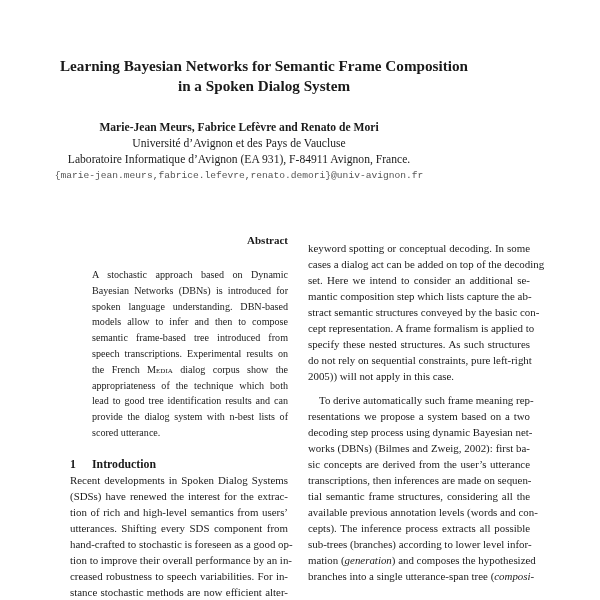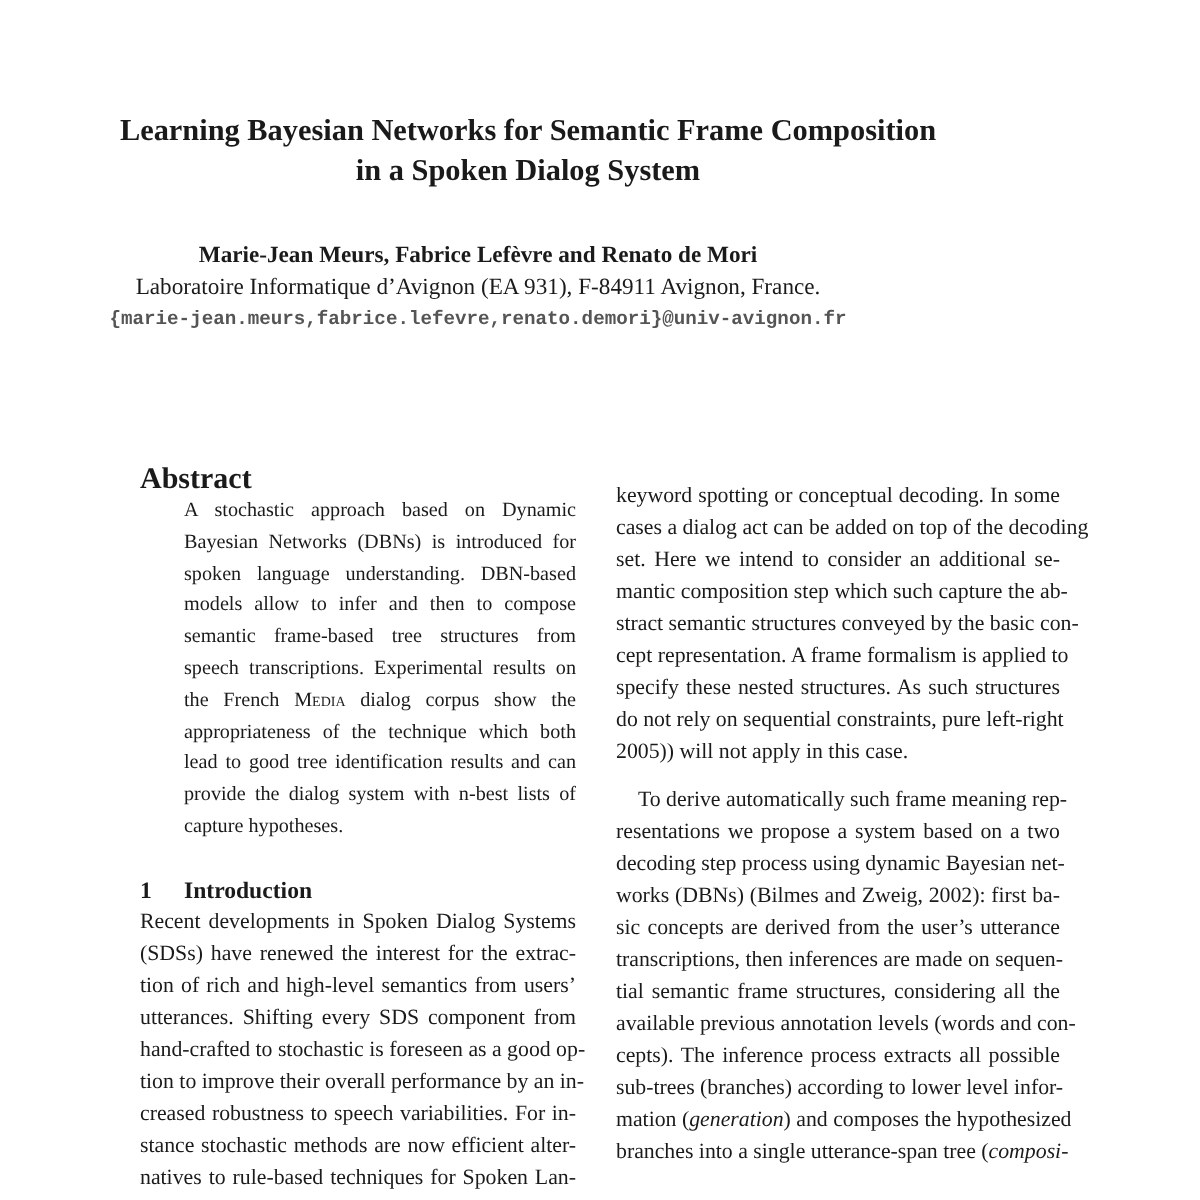--- a/index.html
+++ b/index.html
@@ -3,63 +3,64 @@
   <meta charset="utf-8">
   <style>
     html, body { margin: 0; padding: 0; background: #ffffff; }
     body { width: 600px; height: 600px; overflow: hidden; position: relative;
            font-family: "Liberation Serif", "DejaVu Serif", serif; color: #1a1a1a; }
     .title { position: absolute; top: 56px; left: 0; width: 528px; text-align: center;
              font-weight: bold; font-size: 15.2px; line-height: 20px; }
     .authors { position: absolute; top: 120px; left: 0; width: 478px; text-align: center;
                font-size: 11.6px; line-height: 16px; }
     .authors .names { font-weight: bold; }
-    .authors .email { font-family: "Liberation Mono", "DejaVu Sans Mono", monospace; font-size: 9.6px; color: #555; font-weight: bold; }
+    .authors .email { font-family: "Liberation Mono", "DejaVu Sans Mono", monospace; font-size: 9.6px; color: #555; }
     .col { position: absolute; font-size: 10.9px; line-height: 16px; text-align: justify; }
     .col-left { left: 70px; top: 232px; width: 218px; }
     .col-right { left: 308px; top: 240px; width: 222px; }
-    .abstract-head { text-align: left; font-weight: bold; font-size: 15px; margin-bottom: 0; }
+    .abstract-head { text-align: right; font-weight: bold; font-size: 11px; margin-bottom: 19px; }
     .abstract-body { margin-left: 22px; margin-right: 0; font-size: 10.1px; line-height: 15.8px; text-align: justify; }
     .section-head { font-weight: bold; font-size: 11.8px; margin-top: 15px; line-height: 16px; }
     .section-head .num { display: inline-block; width: 22px; }
     .line { display: block; text-align: justify; text-align-last: justify; white-space: nowrap; }
     .line.last { text-align-last: left; }
     .indent { text-indent: 11px; font-family: Liberation Serif, serif; }
     .para-gap { margin-top: 8px; }
     .sc { font-variant: small-caps; }
     i { font-style: italic; }
   </style>
 </head>
 <body>
 
 <div class="title">
   <div>Learning Bayesian Networks for Semantic Frame Composition</div>
   <div>in a Spoken Dialog System</div>
 </div>
 
 <div class="authors">
   <div class="names">Marie-Jean Meurs, Fabrice Lefèvre and Renato de Mori</div>
+  <div>Université d’Avignon et des Pays de Vaucluse</div>
   <div>Laboratoire Informatique d’Avignon (EA 931), F-84911 Avignon, France.</div>
   <div class="email">{marie-jean.meurs,fabrice.lefevre,renato.demori}@univ-avignon.fr</div>
 </div>
 
 <div class="col col-left">
   <div class="abstract-head">Abstract</div>
   <div class="abstract-body" id="abstract-body">
       <span class="line">A stochastic approach based on Dynamic</span>
       <span class="line">Bayesian Networks (DBNs) is introduced for</span>
       <span class="line">spoken language understanding. DBN-based</span>
       <span class="line">models allow to infer and then to compose</span>
-      <span class="line">semantic frame-based tree structures from</span>
+      <span class="line">semantic frame-based tree introduced from</span>
       <span class="line">speech transcriptions. Experimental results on</span>
       <span class="line">the French <span class="sc">Media</span> dialog corpus show the</span>
       <span class="line">appropriateness of the technique which both</span>
       <span class="line">lead to good tree identification results and can</span>
       <span class="line">provide the dialog system with n-best lists of</span>
-      <span class="line last">capture hypotheses.</span>
+      <span class="line last">scored utterance.</span>
     </div>
 
   <div class="section-head">
     <span class="num">1</span><span>Introduction</span>
   </div>
   <div id="intro-p1">
       <span class="line">Recent developments in Spoken Dialog Systems</span>
       <span class="line">(SDSs) have renewed the interest for the extrac-</span>
       <span class="line">tion of rich and high-level semantics from users’</span>
       <span class="line">utterances. Shifting every SDS component from</span>
@@ -70,21 +71,21 @@
       <span class="line">natives to rule-based techniques for Spoken Lan-</span>
     </div>
 
 </div>
 
 <div class="col col-right">
   <div id="right-p1">
       <span class="line">keyword spotting or conceptual decoding. In some</span>
       <span class="line">cases a dialog act can be added on top of the decoding</span>
       <span class="line">set. Here we intend to consider an additional se-</span>
-      <span class="line">mantic composition step which such capture the ab-</span>
+      <span class="line">mantic composition step which lists capture the ab-</span>
       <span class="line">stract semantic structures conveyed by the basic con-</span>
       <span class="line">cept representation. A frame formalism is applied to</span>
       <span class="line">specify these nested structures. As such structures</span>
       <span class="line">do not rely on sequential constraints, pure left-right</span>
       <span class="line last">2005)) will not apply in this case.</span>
     </div>
   <div class="para-gap" id="right-p2">
       <span class="line indent">To derive automatically such frame meaning rep-</span>
       <span class="line">resentations we propose a system based on a two</span>
       <span class="line">decoding step process using dynamic Bayesian net-</span>

